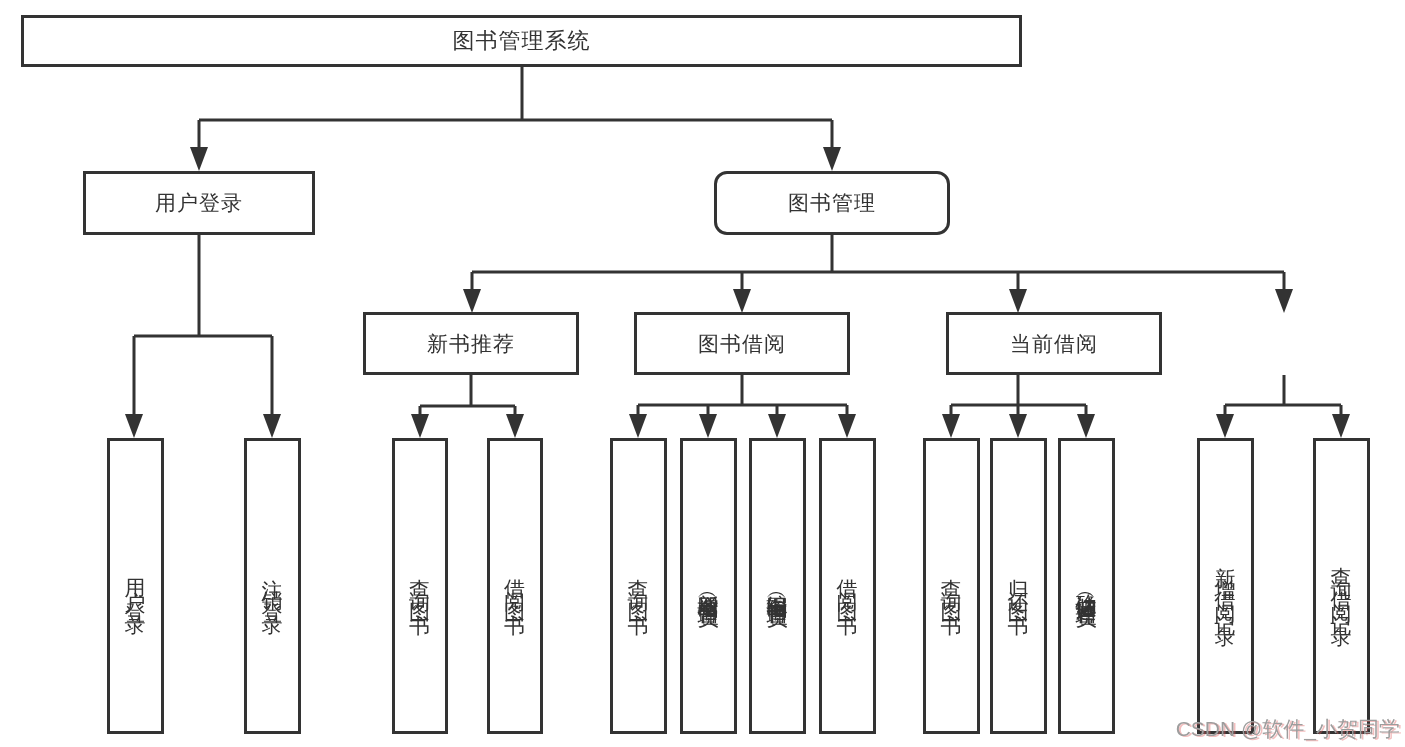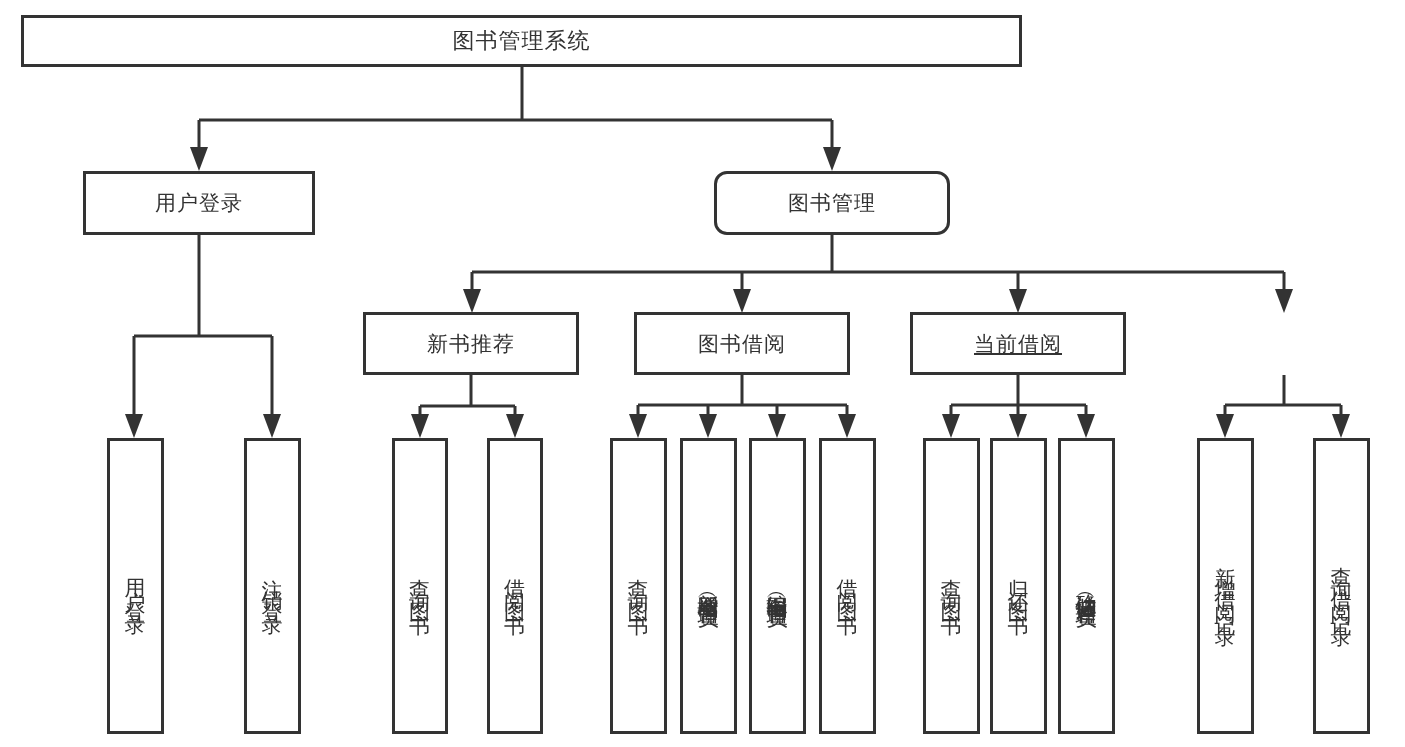--- a/index.html
+++ b/index.html
@@ -27,21 +27,21 @@
     color:var(--text);
   }
   .hlabel{font-size:21px;letter-spacing:1px;white-space:nowrap;}
   .n-root{left:21px;top:15px;width:1001px;height:52px;}
   .n-root .hlabel{font-size:22px;}
   .n-login{left:83px;top:171px;width:232px;height:64px;}
   .n-mgmt{left:714px;top:171px;width:236px;height:64px;border-radius:13px;}
   .n-l3{top:312px;width:216px;height:63px;}
   .n-recommend{left:363px;}
   .n-borrow{left:634px;}
-  .n-current{left:910px;text-decoration:underline;}
+  .n-current{left:946px;}
   .n-records{left:1176px;}
   .leaf{top:438px;width:57px;height:296px;}
   .leaf .label{
     writing-mode:vertical-rl;
     text-orientation:mixed;
     font-size:21px;
     line-height:1.1;
     letter-spacing:12px;
   }
   .leaf .label.xtight{letter-spacing:2px;}
@@ -163,13 +163,14 @@
     <span class="label xtight">确认归还（管理员）</span>
   </div>
 
   <div class="box leaf lf-12">
     <span class="label">新增借阅记录</span>
   </div>
   <div class="box leaf lf-13">
     <span class="label">查询借阅记录</span>
   </div>
 
+  <div class="watermark">CSDN @软件_小贺同学</div>
 </div>
 
 </body></html>

